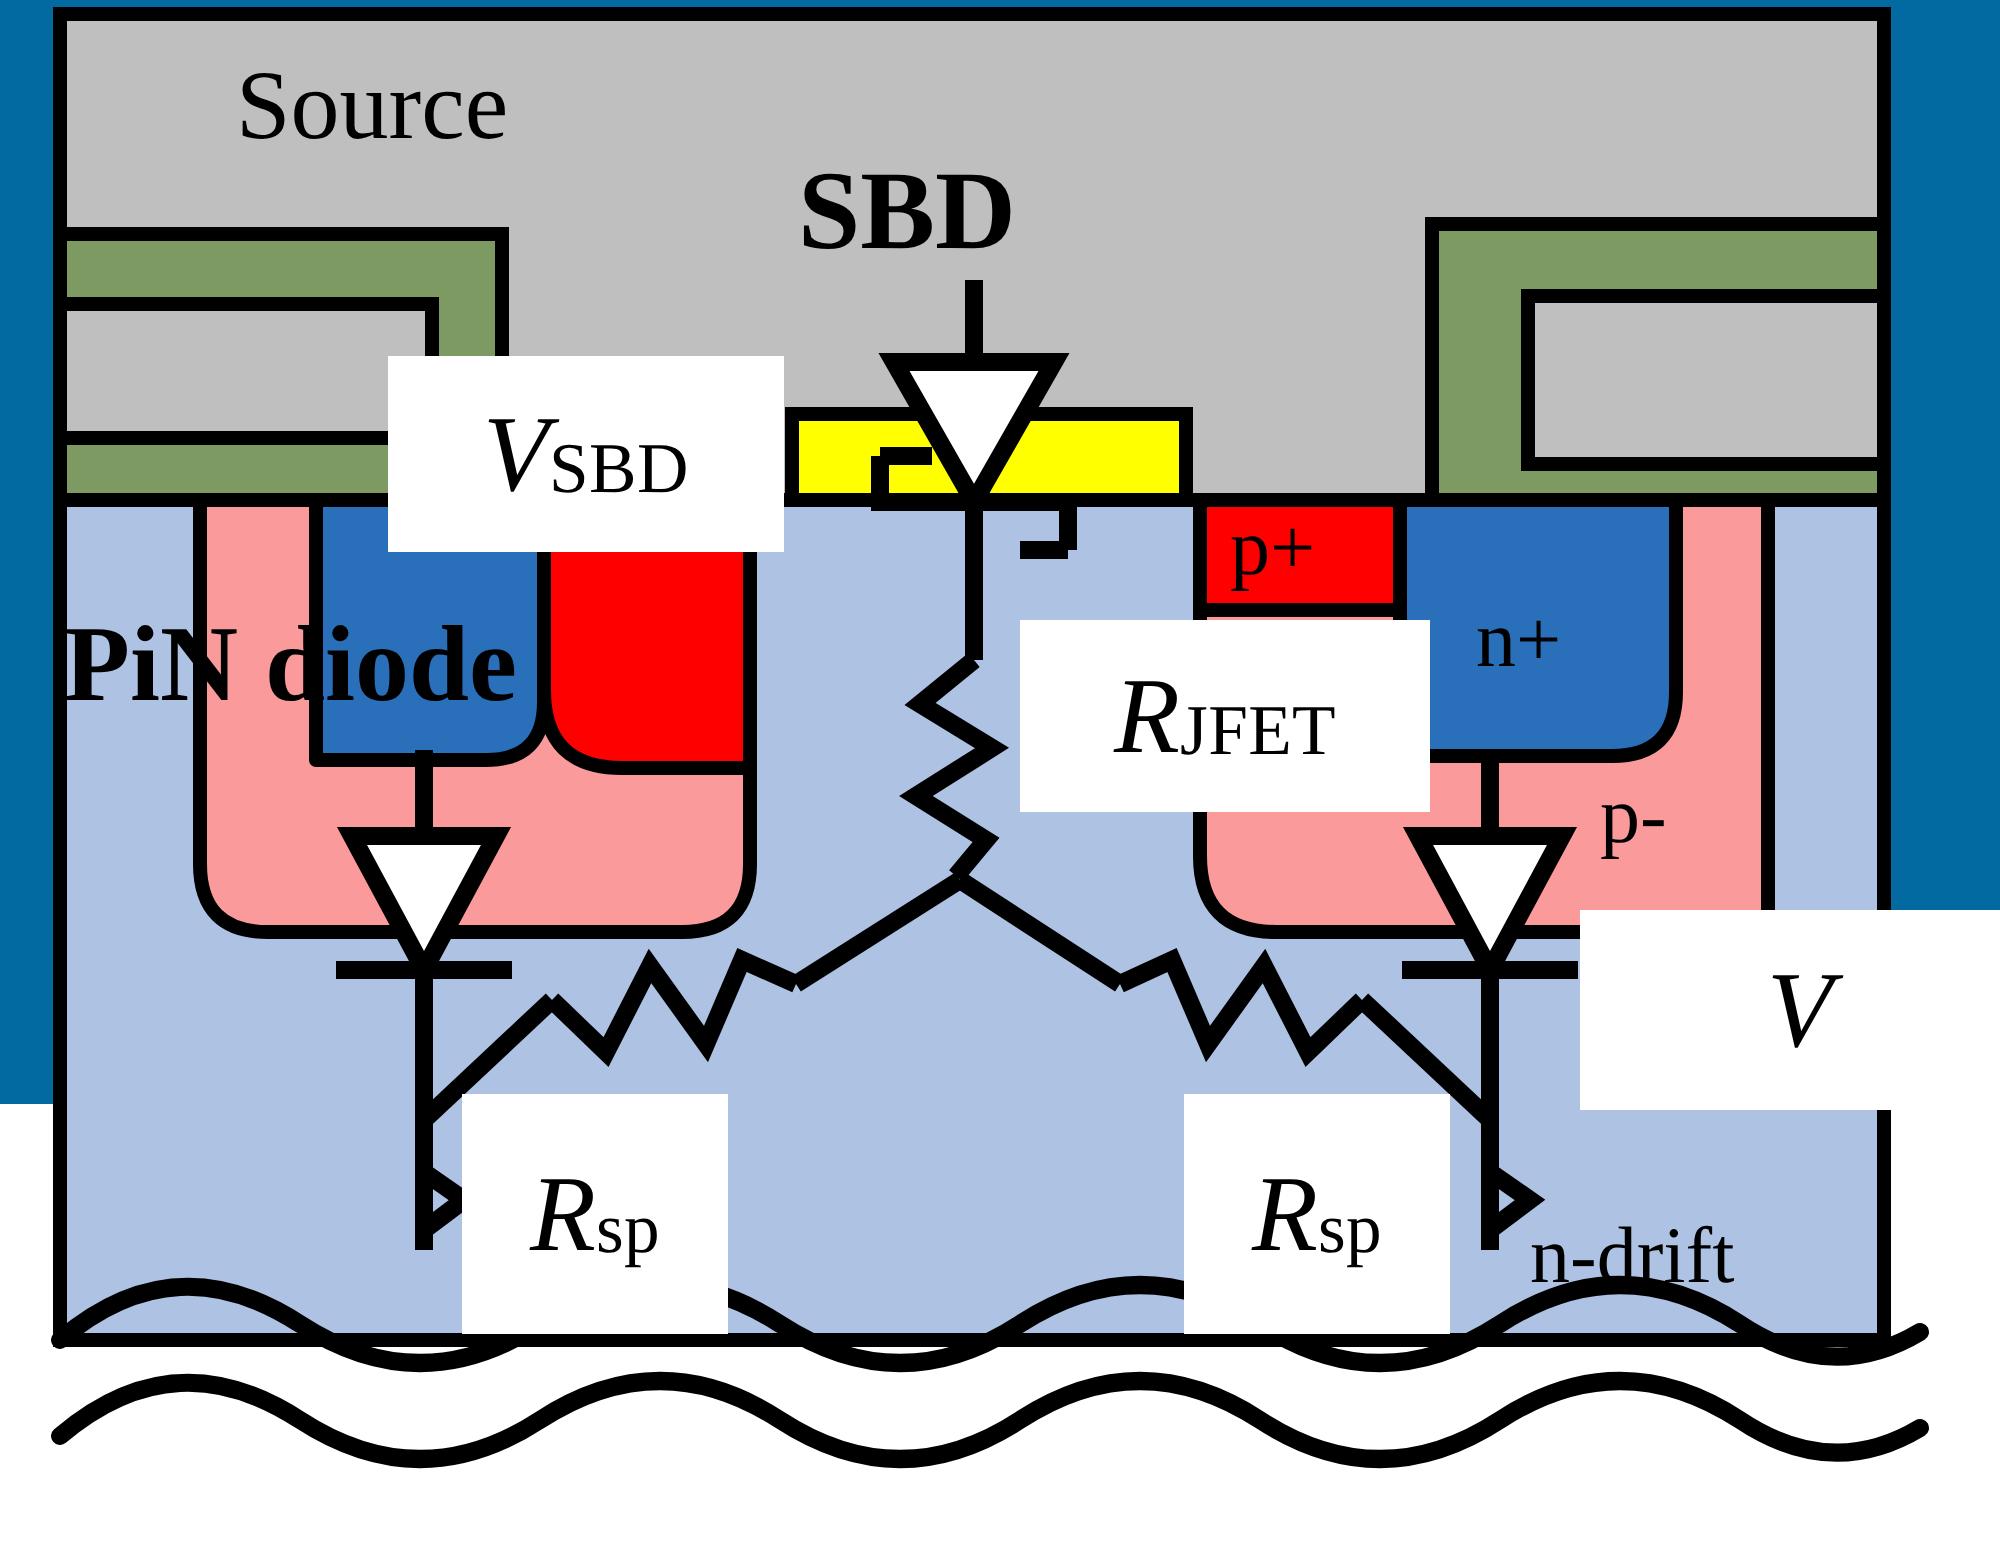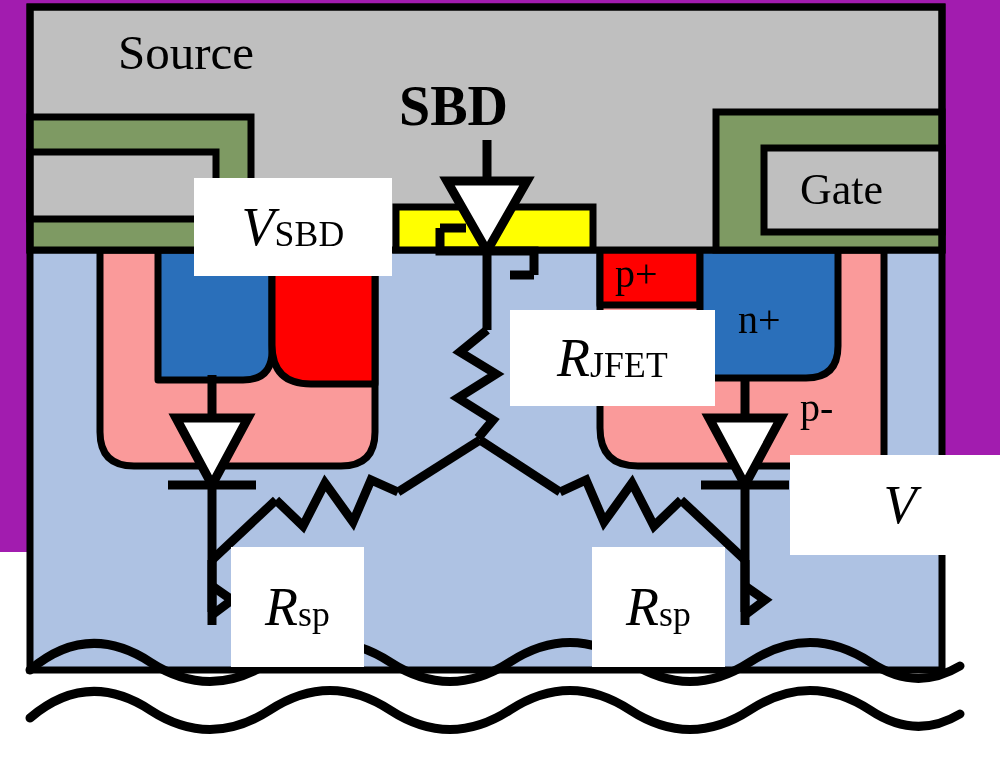--- a/index.html
+++ b/index.html
@@ -11,21 +11,21 @@
   body {
     width: 1000px;
     height: 772px;
     font-family: "Liberation Serif", "DejaVu Serif", serif;
     overflow: hidden;
   }
   #stage {
     position: relative;
     width: 1000px;
     height: 552px;
-    background: #a21caf;
+    background: #0369a1;
     text-align: right;
   }
   #fig {
     position: absolute;
     left: 0;
     top: 0;
     width: 1000px;
     height: 772px;
   }
   .lbl {
@@ -138,31 +138,32 @@
              C 550 636 590 636 630 662 C 670 688 710 688 750 662
              C 790 636 830 636 870 662 C 900 682 930 684 960 666" fill="none" stroke="#000" stroke-width="9" stroke-linecap="round"></path>
     <path d="M 30 718 C 70 684 110 684 150 710 C 190 736 230 736 270 710
              C 310 684 350 684 390 710 C 430 736 470 736 510 710
              C 550 684 590 684 630 710 C 670 736 710 736 750 710
              C 790 684 830 684 870 710 C 900 730 930 732 960 714" fill="none" stroke="#000" stroke-width="9" stroke-linecap="round"></path>
   </svg>
 
   <div class="plain" style="left:118px; top:28px; font-size:49px;">Source</div>
 
-  <div class="plain" style="left:800px; top:168px; font-size:44px;">Gate</div>
 
+  <div class="plain" style="left:765px; top:608px; font-size:40px;">n-drift</div>
 
   <div class="plain" style="left:800px; top:388px; font-size:40px;">p-</div>
 
   <div class="plain" style="left:738px; top:300px; font-size:40px;">n+</div>
 
   <div class="plain" style="left:615px; top:254px; font-size:40px;">p+</div>
 
   <div class="plain bold-serif" style="left:399px; top:78px; font-size:56px; font-weight:bold;">SBD</div>
 
+  <div class="plain bold-serif" style="left:32px; top:305px; font-size:54px; font-weight:bold;">PiN diode</div>
 
   <div class="lbl" style="left:194px; top:178px; width:198px; height:98px; font-size:54px;">
     <span class="vital">V</span>
       <span class="sub">SBD</span>
   </div>
 
   <div class="lbl" style="left:510px; top:310px; width:205px; height:96px; font-size:54px;">
     <span class="vital">R</span>
       <span class="sub">JFET</span>
   </div>

